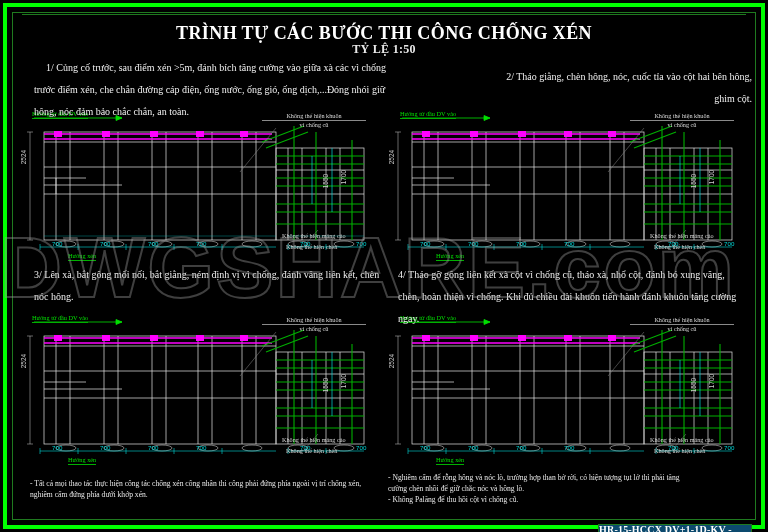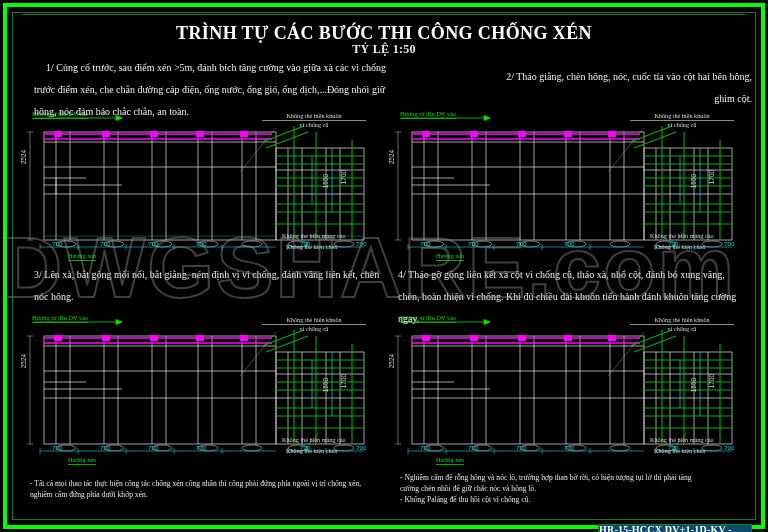--- a/index.html
+++ b/index.html
@@ -31,21 +31,21 @@
   
   .para{position:absolute;color:#f0f0f0;font-size:10px;line-height:22px;z-index:30;}
   .p1{left:34px;top:57px;width:352px;text-indent:12px;}
   .p2{left:492px;top:66px;width:260px;text-align:right;}
   .p3{left:34px;top:264px;width:360px;}
   .p4{left:398px;top:264px;width:350px;}
 
   
   .note{position:absolute;color:#e9e9e9;font-size:7.6px;line-height:11px;z-index:30;}
   .note-l{left:30px;top:478px;width:352px;font-family:Liberation Serif, serif;}
-  .note-r{left:388px;top:472px;width:300px;margin-left:12px;}
+  .note-r{left:388px;top:472px;width:300px;}
 
   
   .titleblock{position:absolute;left:598px;top:524px;width:152px;height:20px;
       border:1px solid #1f7a1f;background:#0c4a6e;color:#ffffff;
       font-size:10px;font-weight:bold;letter-spacing:.2px;
       display:flex;align-items:center;justify-content:center;z-index:35;}
 
   
   .panel{position:absolute;width:360px;height:150px;}
   .pA{left:26px;top:112px;}

